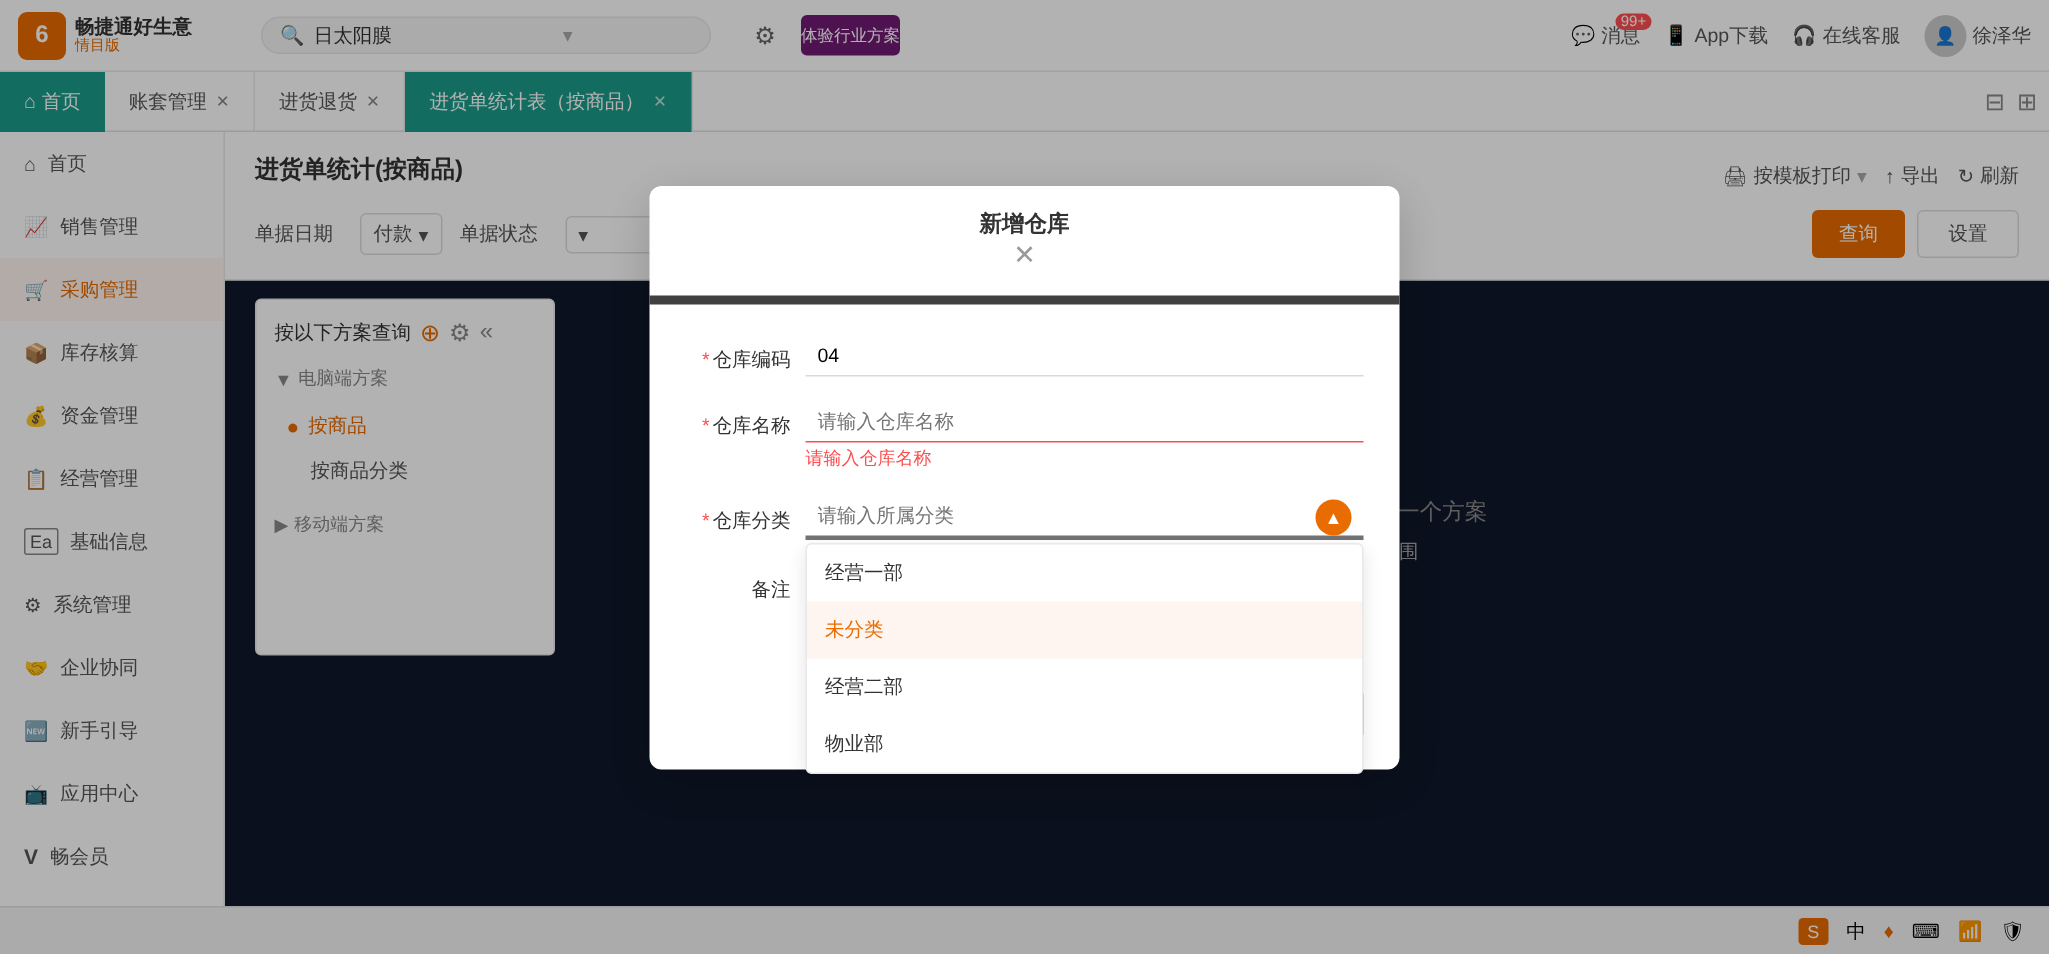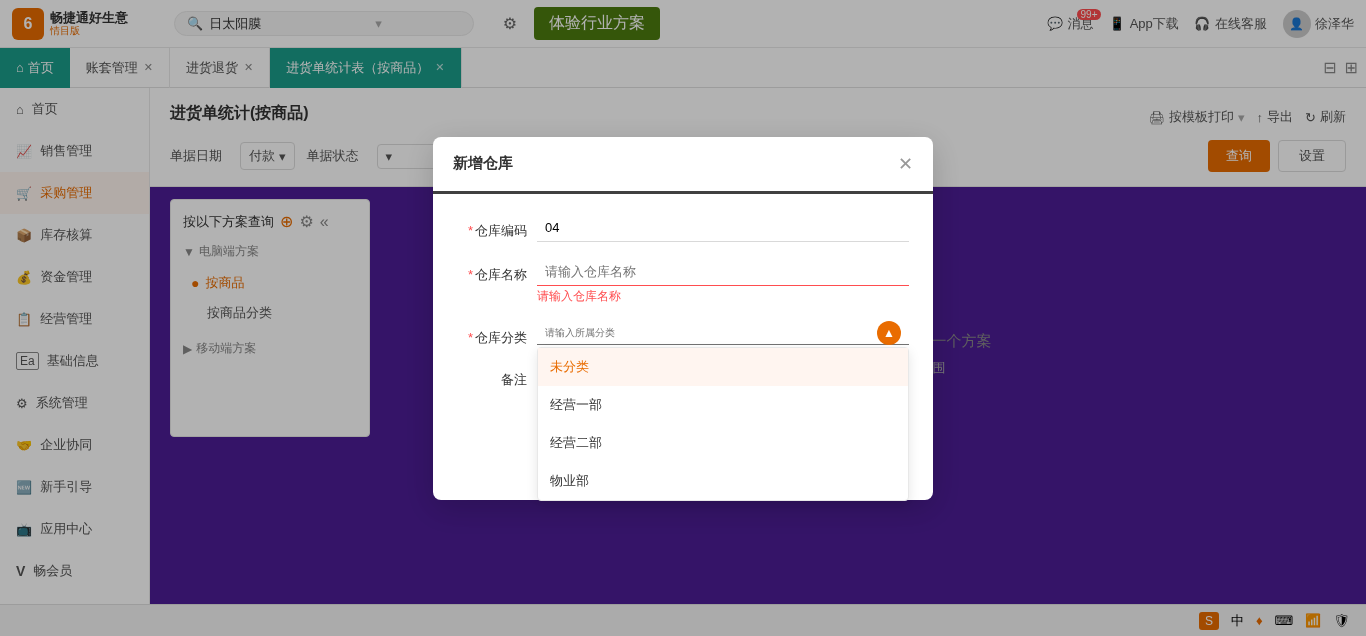--- a/index.html
+++ b/index.html
@@ -57,26 +57,26 @@
     }
     .topbar-search-inner input {
       border: none;
       background: transparent;
       outline: none;
       font-size: 13px;
       color: #333;
       width: 160px;
     }
     .topbar-btn-trial {
-      background: #4d7c0f;
+      background: #701a75;
       color: #fff;
       border: none;
       border-radius: 4px;
-      padding: 6px 15px;
-      font-size: 16px;
+      padding: 6px 0;
+      font-size: 11px;
       cursor: pointer;
       margin-left: 8px;
     }
     .topbar-gear {
       width: 32px;
       height: 32px;
       display: flex;
       align-items: center;
       justify-content: center;
       cursor: pointer;
@@ -197,21 +197,21 @@
       padding: 12px 16px;
       cursor: pointer;
       color: #555;
       font-size: 13px;
     }
     .sidebar-item.active { background: #fff5f0; color: #e96c00; }
 
     
     .content {
       flex: 1;
-      background: #4c1d95;
+      background: #0f172a;
       overflow: hidden;
       position: relative;
     }
     .page-header {
       background: #fff;
       padding: 12px 20px 0;
       border-bottom: 1px solid #e8e8e8;
     }
     .page-title {
       font-size: 16px;
@@ -312,24 +312,25 @@
     .dialog {
       background: #fff;
       border-radius: 8px;
       width: 500px;
       box-shadow: 0 8px 32px rgba(0,0,0,0.18);
       position: relative;
       z-index: 101;
     }
     .dialog-header {
       padding: 16px 20px;
-      border-bottom: 3px solid #404040;
-      display: flex;
-      align-items: center;
-      justify-content: space-between;
+      border-bottom: 6px solid #404040;
+      display: flex;
+      align-items: center;
+      justify-content: flex-start;
+      flex-direction: column;
     }
     .dialog-title {
       font-size: 15px;
       font-weight: bold;
       color: #333;
     }
     .dialog-close {
       cursor: pointer;
       color: #999;
       font-size: 18px;
@@ -377,23 +378,23 @@
       font-size: 12px;
       margin-top: 2px;
     }
     .select-input-wrapper {
       position: relative;
       width: 100%;
     }
     .select-input {
       width: 100%;
       border: none;
-      border-bottom: 1px solid #737373;
+      border-bottom: 3px solid #737373;
       padding: 6px 8px;
-      font-size: 10px;
+      font-size: 13px;
       outline: none;
       background: transparent;
     }
     .select-arrow {
       position: absolute;
       right: 8px;
       top: 50%;
       transform: translateY(-50%);
       width: 24px;
       height: 24px;
@@ -755,22 +756,22 @@
 
       <div class="form-row" style="position:relative;">
         <div class="form-label required">仓库分类</div>
         <div class="form-control" style="position:relative;">
           <div class="select-input-wrapper">
             <input type="text" class="select-input" placeholder="请输入所属分类" style="">
             <div class="select-arrow">▲</div>
           </div>
 
           <div class="dropdown-menu">
+            <div class="dropdown-item">经营一部</div>
             <div class="dropdown-item selected">未分类</div>
-            <div class="dropdown-item">经营一部</div>
             <div class="dropdown-item">经营二部</div>
             <div class="dropdown-item">物业部</div>
           </div>
         </div>
       </div>
 
       <div class="form-row">
         <div class="form-label">备注</div>
         <div class="form-control">
           <textarea class="textarea-input" style=""></textarea>

